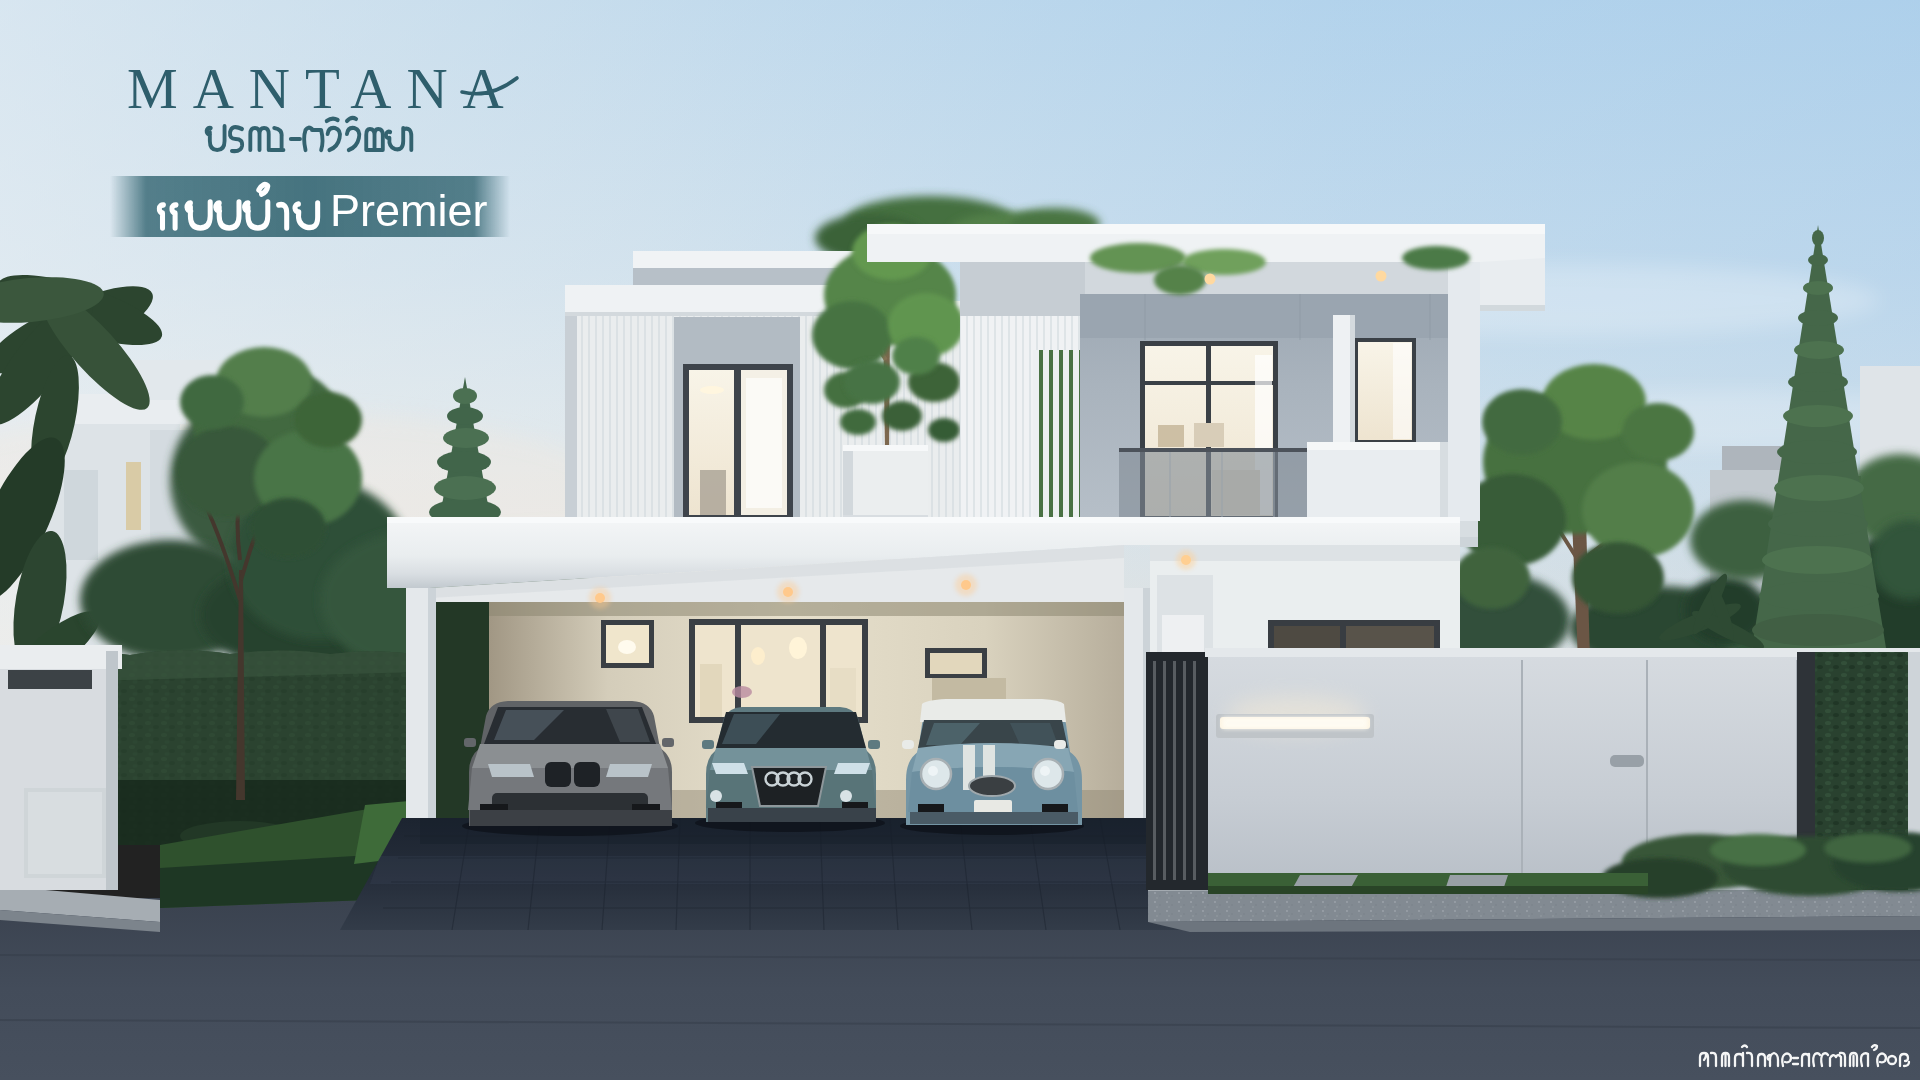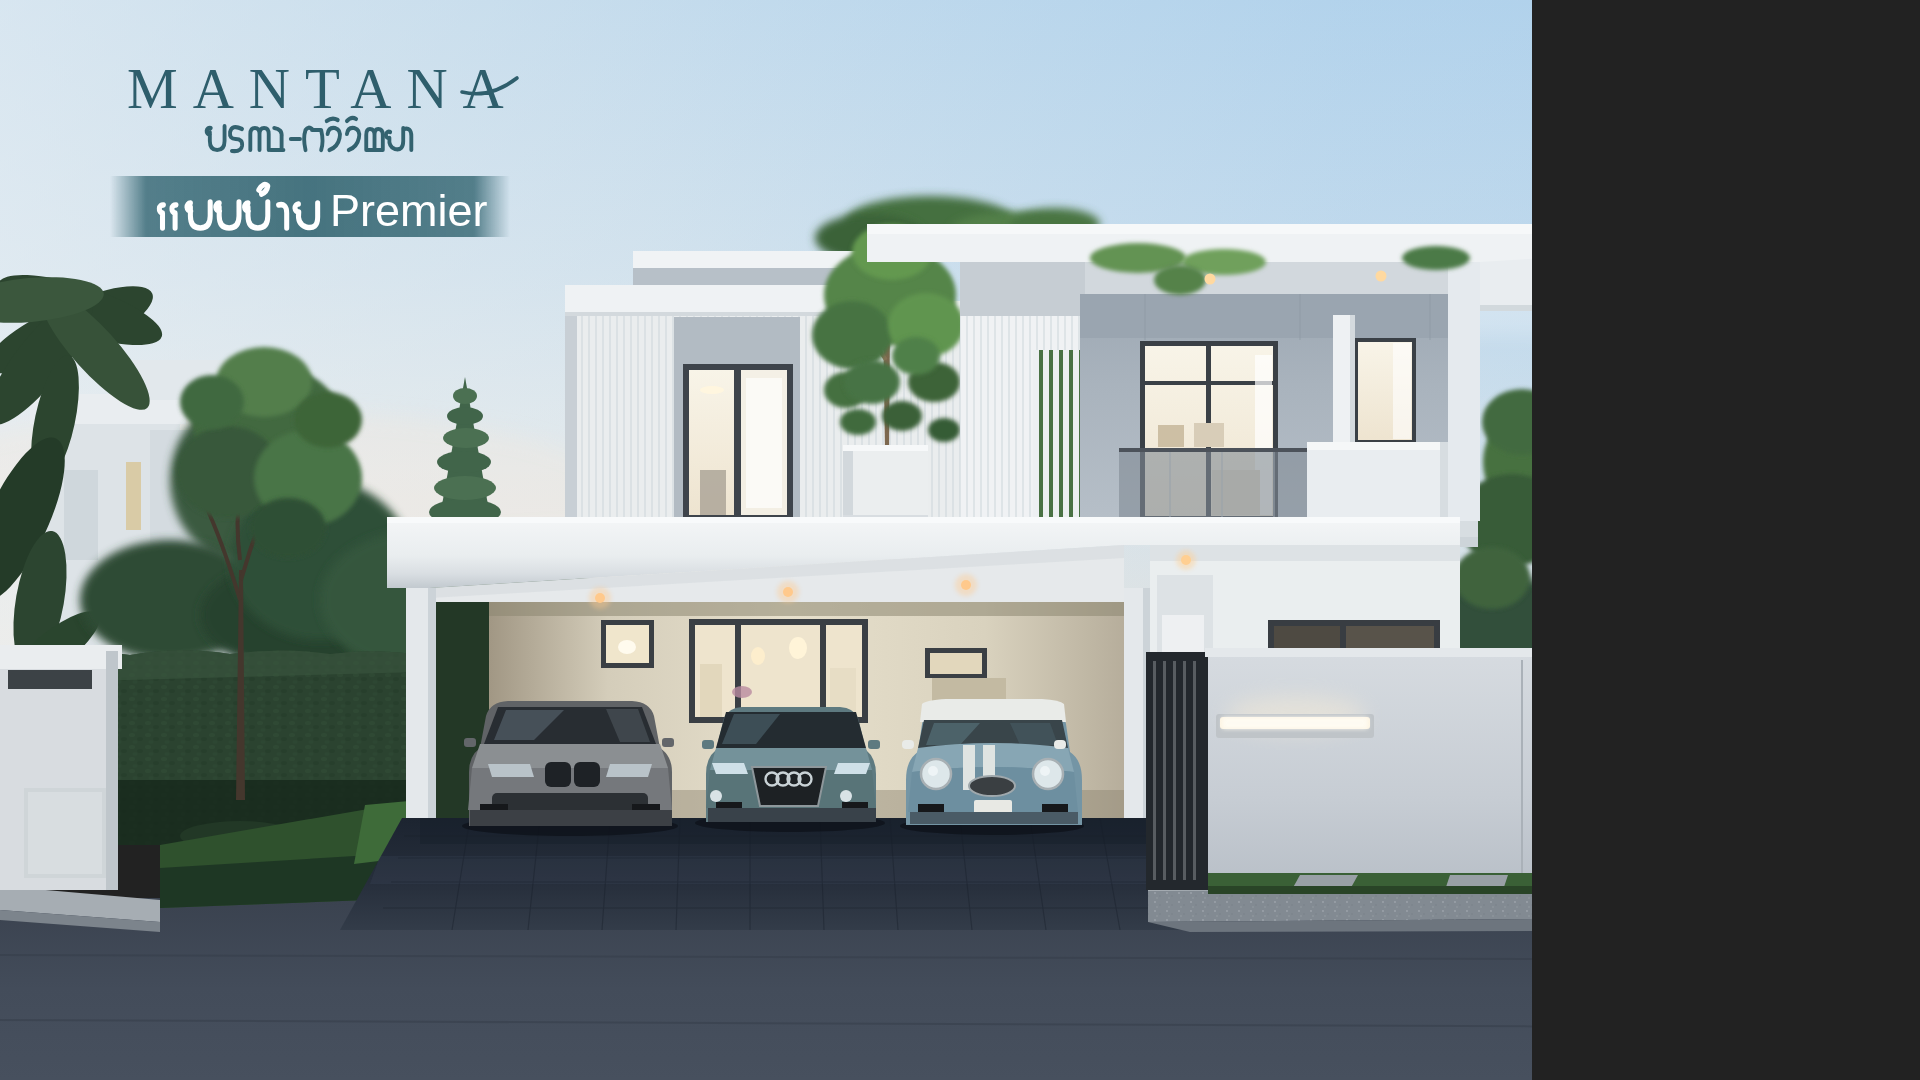--- a/index.html
+++ b/index.html
@@ -1,16 +1,16 @@
 <!DOCTYPE html>
 <html><head>
 <meta charset="utf-8">
 <style>
 html,body{margin:0;padding:0;background:#222;}
-.stage{position:relative;width:1532px;height:1080px;overflow:hidden;font-family:"Liberation Sans",sans-serif;}
+.stage{position:relative;width:1920px;height:1080px;overflow:hidden;font-family:"Liberation Sans",sans-serif;}
 svg{display:block;}
 </style>
 </head>
 <body>
 <div class="stage">
 <svg width="1920" height="1080" viewBox="0 0 1920 1080" xmlns="http://www.w3.org/2000/svg">
 <defs>
 <linearGradient id="skyV" x1="0" y1="0" x2="0" y2="1">
  <stop offset="0" stop-color="#b9d7ee"></stop>
  <stop offset="0.38" stop-color="#cce0ef"></stop>

